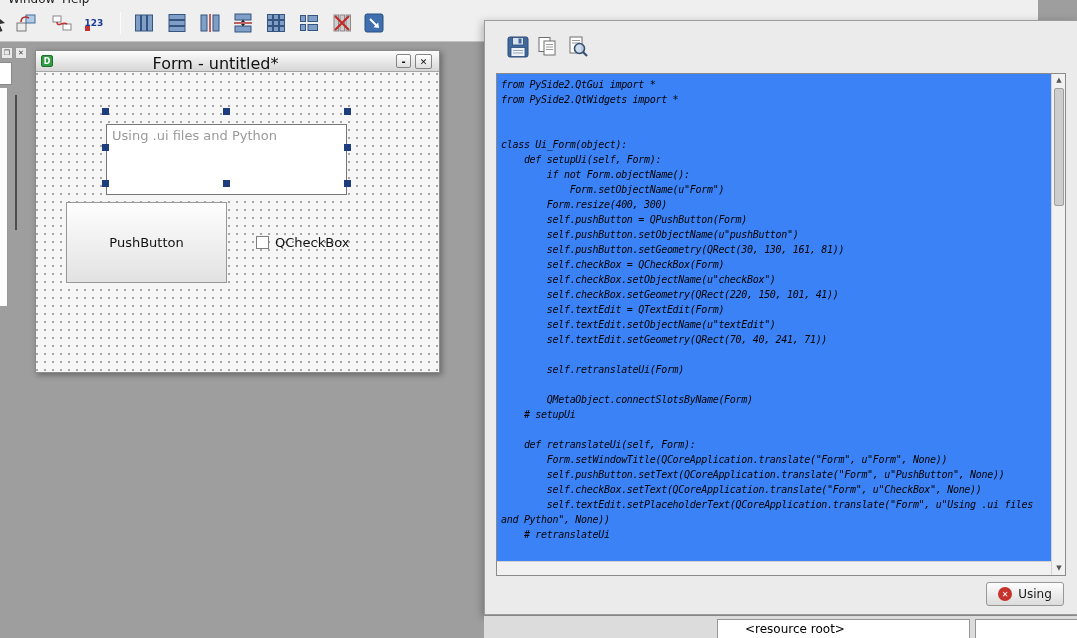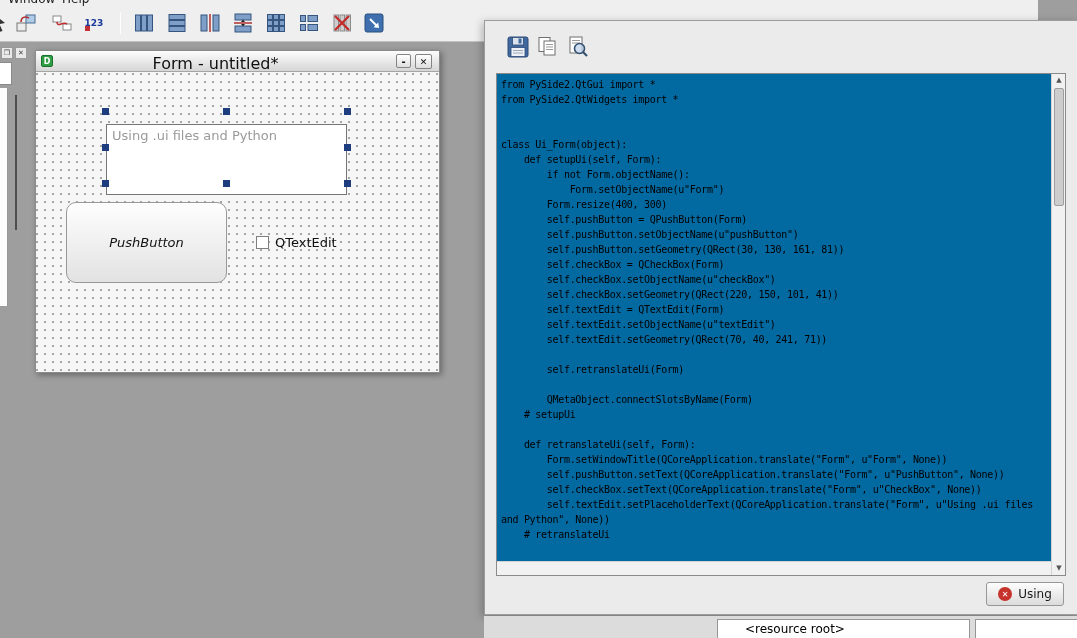--- a/index.html
+++ b/index.html
@@ -33,28 +33,28 @@
   .win-btn { position:absolute; top:3px; height:14px; background:linear-gradient(#ffffff,#dedede); border:1px solid #848484; border-radius:2px; font-size:10px; font-weight:bold; display:flex; align-items:center; justify-content:center; color:#111; }
   #btn-min { left:360px; width:15px; }
   #btn-close { left:379px; width:17px; height:15px; font-size:9px; }
   #form-body { position:absolute; left:0; top:21px; right:0; bottom:0;
     background-color:#f6f6f6;
     background-image:radial-gradient(circle, #a6a6a6 1px, transparent 1.3px);
     background-size:8px 8px; background-position:5px 6px; }
 
   #form-textedit { position:absolute; left:70px; top:40px; width:241px; height:71px; background:#fff; border:1px solid #767676; padding:3px 5px; font-size:13px; color:#9a9a9a;margin-top:12px; }
   .handle { position:absolute; width:7px; height:7px; background:#1e3d7e; }
-  #form-pushbutton { position:absolute; left:30px; top:130px; width:161px; height:81px; background:linear-gradient(#fefefe,#e2e2e2); border:1px solid #989898; border-radius:10px; display:flex; align-items:center; justify-content:center; font-size:13px; color:#111;font-style:italic; }
+  #form-pushbutton { position:absolute; left:30px; top:130px; width:161px; height:81px; background:linear-gradient(#fefefe,#e2e2e2); border:1px solid #989898; border-radius:0; display:flex; align-items:center; justify-content:center; font-size:13px; color:#111; }
   #form-checkbox { position:absolute; left:220px; top:150px; width:101px; height:41px; display:flex; align-items:center; }
   #cb-glyph { width:13px; height:13px; background:#fff; border:1px solid #7f7f7f; margin-right:6px; flex:0 0 auto; }
 
   
   #code-dialog { left:484px; top:20px; width:595px; height:595px; background:#ebebeb; border:1px solid #9c9c9c; box-shadow:-2px 2px 8px rgba(0,0,0,.25); }
   .dlg-ico { position:absolute; top:14px; width:24px; height:24px; }
-  #code-area { position:absolute; left:11px; top:52px; width:570px; height:503px; background:#0369a1; border:1px solid #8a8a8a; overflow:hidden; }
+  #code-area { position:absolute; left:11px; top:52px; width:570px; height:503px; background:#3b82f6; border:1px solid #8a8a8a; overflow:hidden;font-style:italic; }
   #code-text { position:absolute; left:4px; top:3px; width:540px; overflow:hidden;
     font-family:"DejaVu Sans Mono","Liberation Mono",monospace; font-size:10px; letter-spacing:-0.3px; line-height:15px; color:#000; white-space:pre; }
   .code-line { height:15px; }
   #vscroll { position:absolute; right:0; top:0; width:14px; height:100%; background:#f1f1f1; border-left:1px solid #d2d2d2; }
   #hscroll { position:absolute; left:0; right:14px; bottom:0; height:14px; background:#f1f1f1; border-top:1px solid #d2d2d2; }
   .sb-arrow { position:absolute; left:0; width:14px; height:13px; font-size:7px; color:#555; text-align:center; line-height:13px; }
   #vthumb { position:absolute; left:1.5px; top:14px; width:10px; height:118px; background:#cdcdcd; border:1px solid #9e9e9e; border-radius:2px; }
   #close-btn { position:absolute; left:501px; top:561px; width:78px; height:24px; background:linear-gradient(#fdfdfd,#dcdcdc); border:1px solid #979797; border-radius:3px; display:flex; align-items:center; justify-content:center; gap:6px; font-size:12px; color:#1a1a1a; cursor:default; }
   #close-ico { width:14px; height:14px; border-radius:50%; background:#c5332c; color:#fff; font-size:8px; font-weight:bold; display:flex; align-items:center; justify-content:center; }
 
@@ -188,21 +188,21 @@
     <span class="handle" style="left:66px;  top:72px"></span>
     <span class="handle" style="left:308px; top:72px"></span>
     <span class="handle" style="left:66px;  top:108px"></span>
     <span class="handle" style="left:187px; top:108px"></span>
     <span class="handle" style="left:308px; top:108px"></span>
 
     <div id="form-pushbutton">PushButton</div>
 
     <div id="form-checkbox">
       <span id="cb-glyph"></span>
-      <span>QTextEdit</span>
+      <span>QCheckBox</span>
     </div>
   </div>
 </div>
 
 <div class="abs" id="code-dialog">
   <div class="dlg-ico" style="left:21px">
     <svg width="24" height="24">
       <rect x="2" y="2" width="20" height="20" rx="2" fill="#41699e" stroke="#2a4a78"></rect>
       <rect x="6.5" y="2.5" width="11" height="7.5" fill="#d9e2ec" stroke="#2a4a78" stroke-width="0.8"></rect>
       <rect x="12.5" y="3.5" width="3" height="5" fill="#41699e"></rect>

